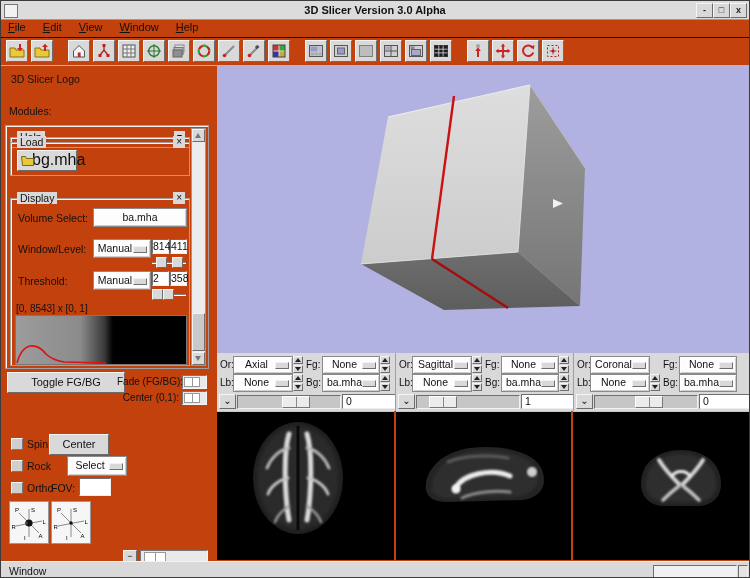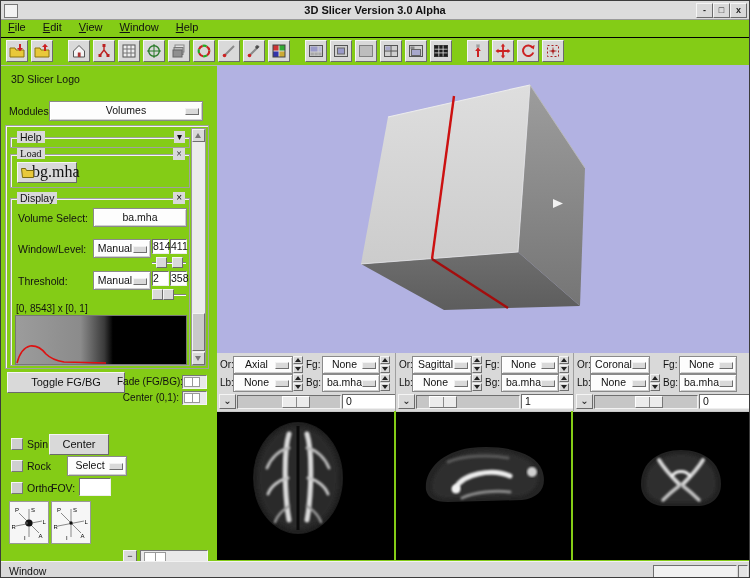--- a/index.html
+++ b/index.html
@@ -1,16 +1,16 @@
 <!DOCTYPE html>
 <html><head>
 <meta charset="utf-8">
 <style>
   html,body{margin:0;padding:0;background:#888;}
-  #win{position:relative;width:750px;height:578px;background:#84cc16;
+  #win{position:relative;width:750px;height:578px;background:#c2410c;
        font-family:"Liberation Sans","DejaVu Sans",sans-serif;font-size:11px;color:#111;
        border:1px solid #3c3c3c;box-sizing:border-box;overflow:hidden;}
   .abs{position:absolute;}
   
   #titlebar{left:0;top:0;width:100%;height:18px;background:#dcdcdc;border-bottom:1px solid #9a9a9a;}
   #titlebar .ttl{width:100%;text-align:center;line-height:18px;font-weight:bold;font-size:11px;}
   .appicon{left:3px;top:3px;width:12px;height:12px;background:#f2f2f2;border:1px solid #777;}
   .tbtn{width:15px;height:13px;top:2px;background:#d9d9d9;border:1px solid;border-color:#f5f5f5 #6b6b6b #6b6b6b #f5f5f5;
         text-align:center;line-height:12px;font-size:9px;font-weight:bold;color:#222;}
   #menubar{left:0;top:18px;width:100%;height:18px;border-bottom:1px solid #000000;}
@@ -231,33 +231,29 @@
         <svg viewBox="0 0 16 16">
           <rect x="2.5" y="2.5" width="11" height="11" fill="none" stroke="#a22" stroke-dasharray="2 2"></rect>
           <path d="M8 4.5v7M4.5 8h7" stroke="#a22" stroke-width="0.8"></path>
           <circle cx="8" cy="8" r="1.6" fill="#a22"></circle>
         </svg>
       </div>
   </div>
 
   <div class="abs lbl" style="left:10px;top:72px;">3D Slicer Logo</div>
   <div class="abs lbl" style="left:8px;top:104px;">Modules:</div>
-  <div class="abs mb" style="left:48px;top:100px;width:152px;height:18px;line-height:17px;">
-    <span class="mbt">Volumes</span>
-    <span class="dash"></span>
-  </div>
 
   <div class="abs frame" style="left:4px;top:124px;width:202px;height:242px;">
 
     <div class="abs frame" style="left:4px;top:11px;width:178px;height:9px;">
       <span class="ftitle">Help</span>
       <span class="fctrl">▾</span>
     </div>
 
-    <div class="abs frame" style="left:4px;top:28px;width:178px;height:32px;font-family:Liberation Serif, serif;">
+    <div class="abs frame" style="left:4px;top:16px;width:178px;height:32px;">
       <span class="ftitle">Load</span>
       <span class="fctrl">×</span>
       <div class="abs btn" style="left:6px;top:7px;width:58px;height:19px;line-height:18px;">
         <svg style="position:absolute;left:3px;top:4px;" width="13" height="11" viewBox="0 0 13 11">
             <path d="M0.5 1.5h4l1 2h7v7h-11z" fill="#e9c83a" stroke="#7a6a10"></path>
           </svg>
         <span style="margin-left:14px;font-size:16px;">bg.mha</span>
       </div>
     </div>
 

